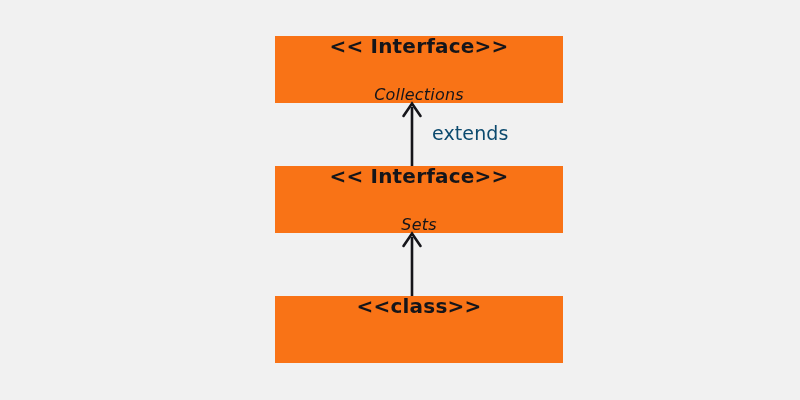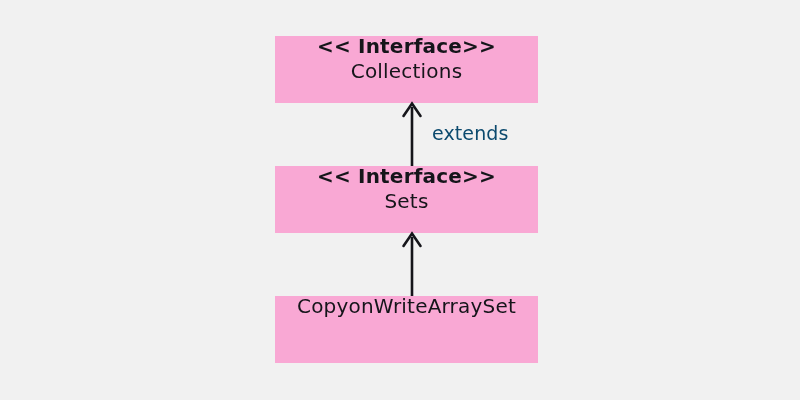--- a/index.html
+++ b/index.html
@@ -18,48 +18,49 @@
     position: relative;
     width: 800px;
     height: 400px;
     background: #f1f1f1;
   }
 
   
   .uml-box {
     position: absolute;
     left: 275px;
-    width: 263px;
+    width: 288px;
     height: 67px;
-    background: #f9a8d4;
+    background: #f97316;
     box-sizing: border-box;
     display: flex;
     flex-direction: column;
     align-items: center;
-    justify-content: flex-start;
+    justify-content: space-between;
     line-height: 1.0;
   }
   #box-collections { top: 36px; }
   #box-sets        { top: 166px; }
   #box-cowas       { top: 296px; }
 
   .stereotype {
     font-size: 20px;
     font-weight: bold;
     color: #15151a;
     letter-spacing: 0.2px;
     margin-bottom: 5px;
     white-space: nowrap;
   }
   .classname {
-    font-size: 20px;
+    font-size: 16px;
     font-weight: normal;
     color: #15151a;
     letter-spacing: 0.2px;
     white-space: nowrap;
+    font-style: italic;
   }
 
   
   .connector {
     position: absolute;
     left: 396px;
     width: 32px;
   }
   #connector-extends    { top: 101px; height: 67px; }
   #connector-implements { top: 231px; height: 67px; }
@@ -106,16 +107,16 @@
   </div>
 
   <div class="connector" id="connector-implements">
     <svg viewBox="0 0 32 67" preserveAspectRatio="none">
       <line x1="16" y1="67" x2="16" y2="6" stroke="#15151a" stroke-width="2.6" stroke-linecap="butt"></line>
       <polyline points="7.5,15 16,2.5 24.5,15" fill="none" stroke="#15151a" stroke-width="2.6" stroke-linecap="round" stroke-linejoin="miter"></polyline>
     </svg>
   </div>
 
   <div class="uml-box" id="box-cowas">
-    <div class="classname">CopyonWriteArraySet</div>
+    <div class="stereotype">&lt;&lt;class&gt;&gt;</div>
   </div>
 
 </div>
 
 </body></html>

